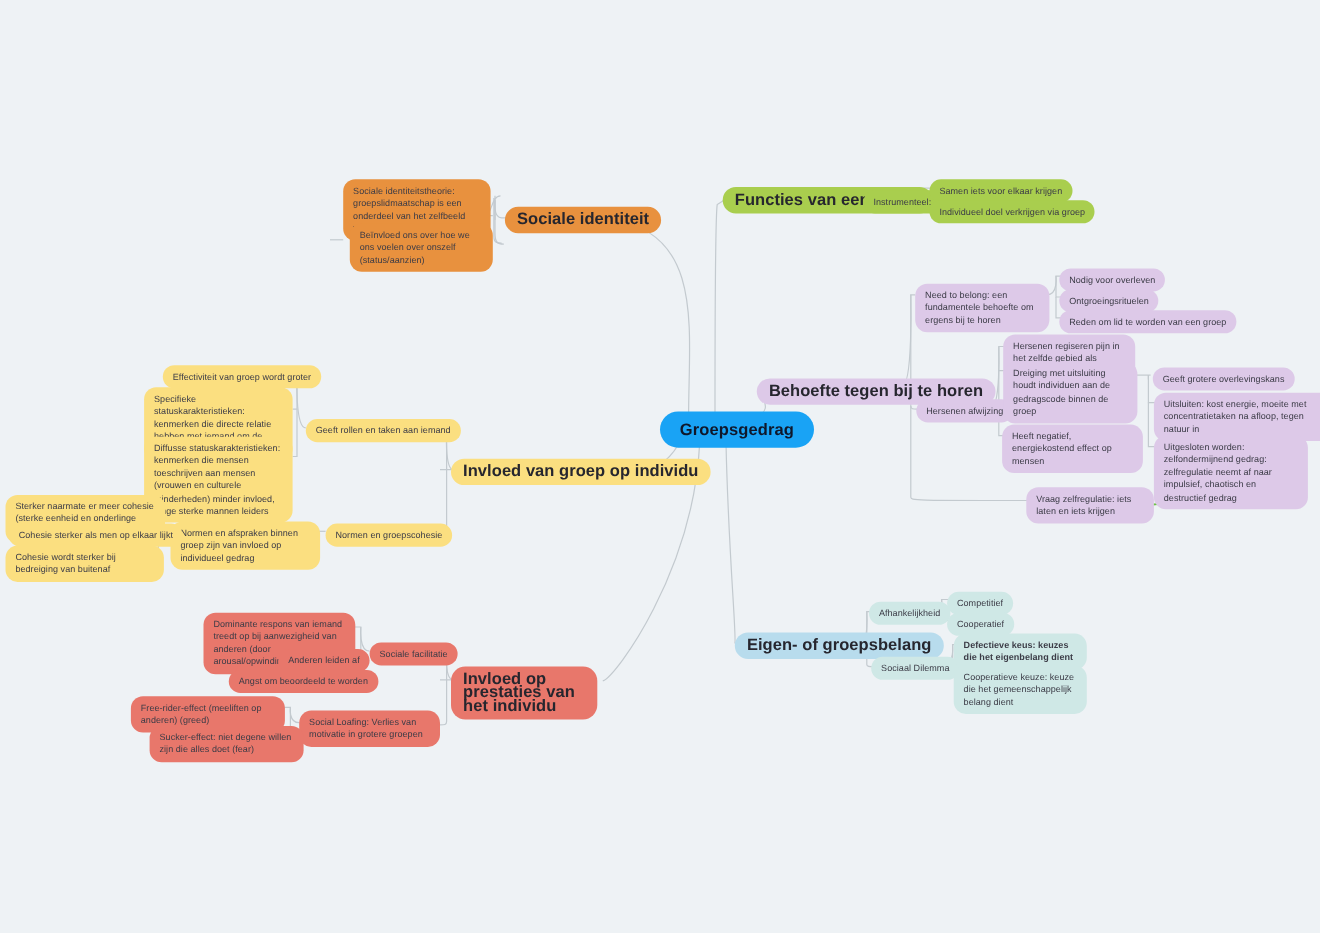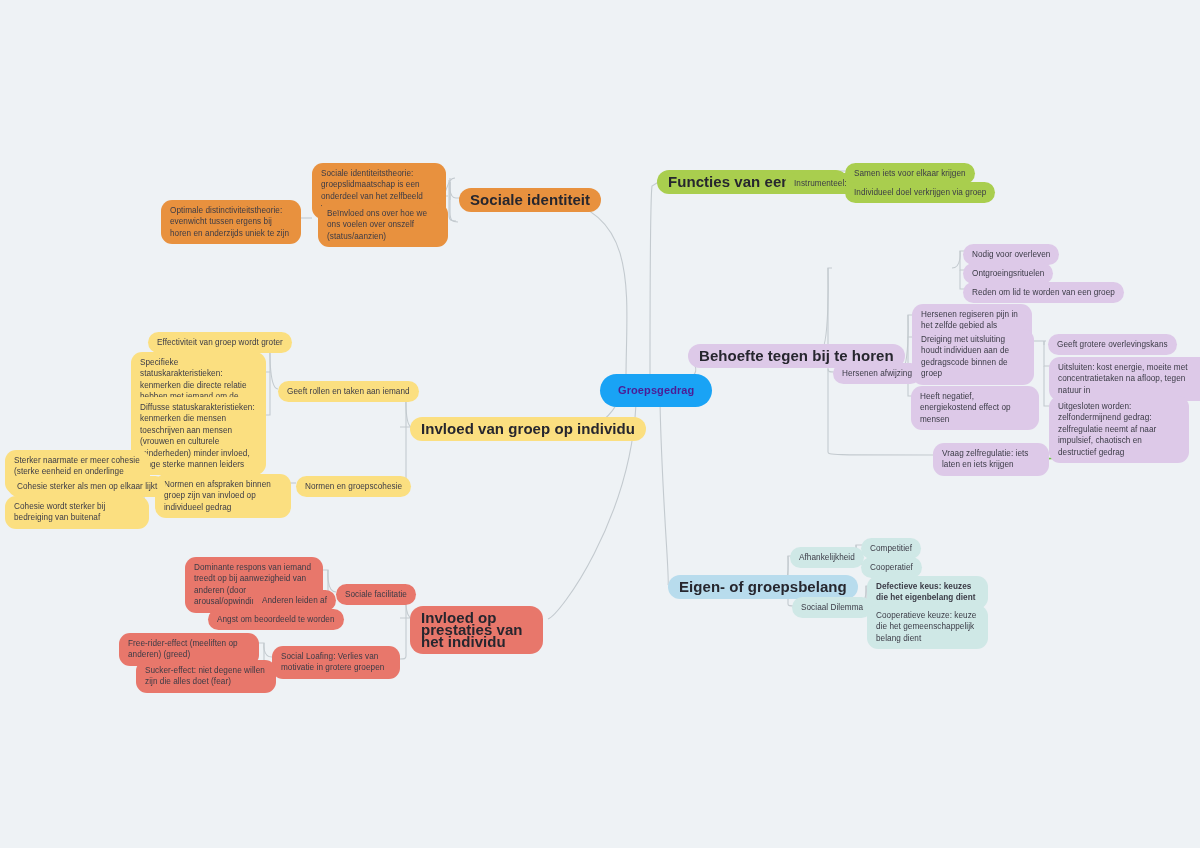--- a/index.html
+++ b/index.html
@@ -2,22 +2,22 @@
 <html><head>
 <meta charset="utf-8">
 <style>
   html,body{margin:0;padding:0;background:#eef2f5;}
   body{width:1200px;height:848px;overflow:hidden;font-family:"Liberation Sans",sans-serif;}
   #canvas{position:relative;width:1200px;height:848px;background:#eef2f5;}
   svg#links{position:absolute;left:0;top:0;width:1200px;height:848px;pointer-events:none;}
   .node{position:absolute;box-sizing:border-box;border-radius:11px;
         padding:5px 9px;font-size:8.2px;line-height:11.4px;color:#3b3b46;
         letter-spacing:.05px;}
-  .node.root{border-radius:20px;padding:9px 18px;font-size:11px;font-weight:700;
-        color:#4c1d95;background:#19a3f5;line-height:15px;letter-spacing:.1px;}
+  .node.root{border-radius:20px;padding:9px 18px;font-size:15px;font-weight:700;
+        color:#0f172a;background:#19a3f5;line-height:15px;letter-spacing:.1px;}
   .node.head{font-weight:700;font-size:15px;line-height:12px;color:#26262e;padding:6px 11px;border-radius:13px;}
   
   .or {background:#e8913e;color:#3b3b46;}
   .or.head{background:#e8913e;}
   .gr {background:#a9ce4e;}
   .gr.head{background:#a9ce4e;}
   .pu {background:#ddc9e8;}
   .pu.head{background:#ddc9e8;}
   .ye {background:#fbdf80;}
   .ye.head{background:#fbdf80;}
@@ -99,28 +99,28 @@
 
     <path d="M958,458 C1040,468 1120,450 1185,425" fill="none" stroke="#6fc04a" stroke-width="1.6"></path>
     <path d="M1178,418 L1187,426 L1176,430" fill="none" stroke="#6fc04a" stroke-width="1.6"></path>
   </svg>
 
   <div class="node root" style="left:600px;top:374px;">Groepsgedrag</div>
 
   <div class="node head or" style="left:459px;top:188px;">Sociale identiteit</div>
   <div class="node or" style="left:312px;top:163px;width:134px;">Sociale identiteitstheorie: groepslidmaatschap is een onderdeel van het zelfbeeld van het individu</div>
   <div class="node or" style="left:318px;top:203px;width:130px;">Beïnvloed ons over hoe we ons voelen over onszelf (status/aanzien)</div>
-  <div class="node or" style="left:161px;top:200px;width:140px;">Optimale distinctiviteitstheorie: evenwicht tussen ergens bij horen en anderzijds uniek te zijn</div>
 
   <div class="node head gr" style="left:657px;top:170px;">Functies van een groep</div>
   <div class="node gr" style="left:785px;top:173px;">Instrumenteel:</div>
   <div class="node gr" style="left:845px;top:163px;">Samen iets voor elkaar krijgen</div>
   <div class="node gr" style="left:845px;top:182px;">Individueel doel verkrijgen via groep</div>
 
   <div class="node head pu" style="left:688px;top:344px;">Behoefte tegen bij te horen</div>
+  <div class="node pu" style="left:832px;top:258px;width:122px;">Need to belong: een fundamentele behoefte om ergens bij te horen</div>
   <div class="node pu" style="left:963px;top:244px;">Nodig voor overleven</div>
   <div class="node pu" style="left:963px;top:263px;">Ontgroeingsrituelen</div>
   <div class="node pu" style="left:963px;top:282px;">Reden om lid te worden van een groep</div>
   <div class="node pu" style="left:833px;top:363px;">Hersenen afwijzing</div>
   <div class="node pu" style="left:912px;top:304px;width:120px;">Hersenen regiseren pijn in het zelfde gebied als lichamelijke pijn</div>
   <div class="node pu" style="left:912px;top:329px;width:122px;">Dreiging met uitsluiting houdt individuen aan de gedragscode binnen de groep</div>
   <div class="node pu" style="left:1048px;top:334px;">Geeft grotere overlevingskans</div>
   <div class="node pu" style="left:1049px;top:357px;width:165px;">Uitsluiten: kost energie, moeite met concentratietaken na afloop, tegen natuur in</div>
   <div class="node pu" style="left:911px;top:386px;width:128px;">Heeft negatief, energiekostend effect op mensen</div>
   <div class="node pu" style="left:1049px;top:396px;width:140px;">Uitgesloten worden: zelfondermijnend gedrag: zelfregulatie neemt af naar impulsief, chaotisch en destructief gedrag</div>

